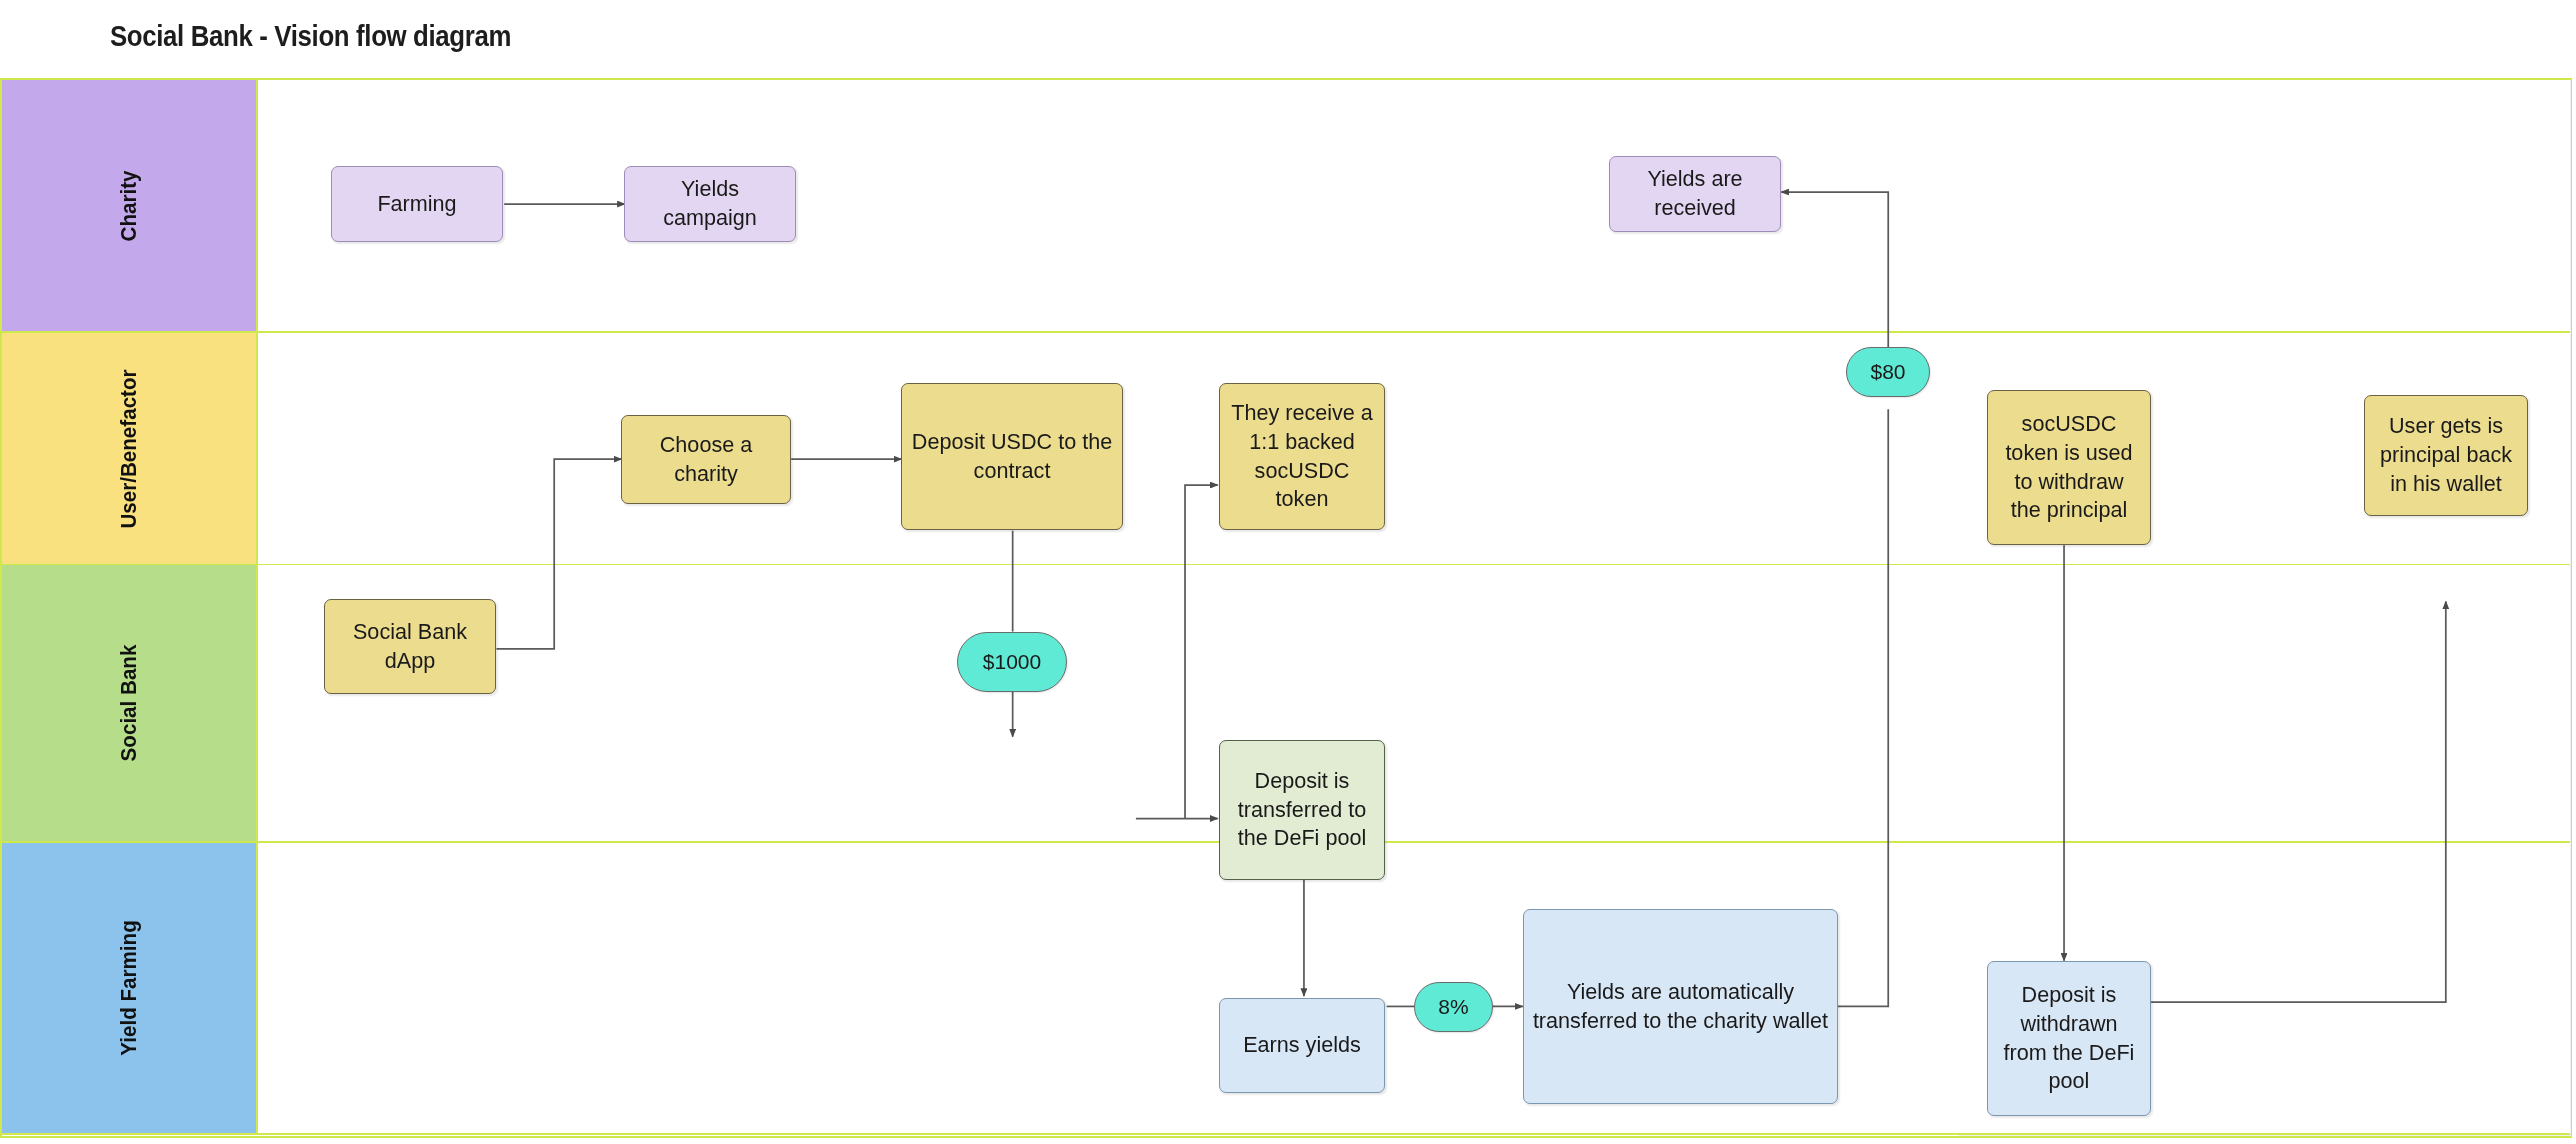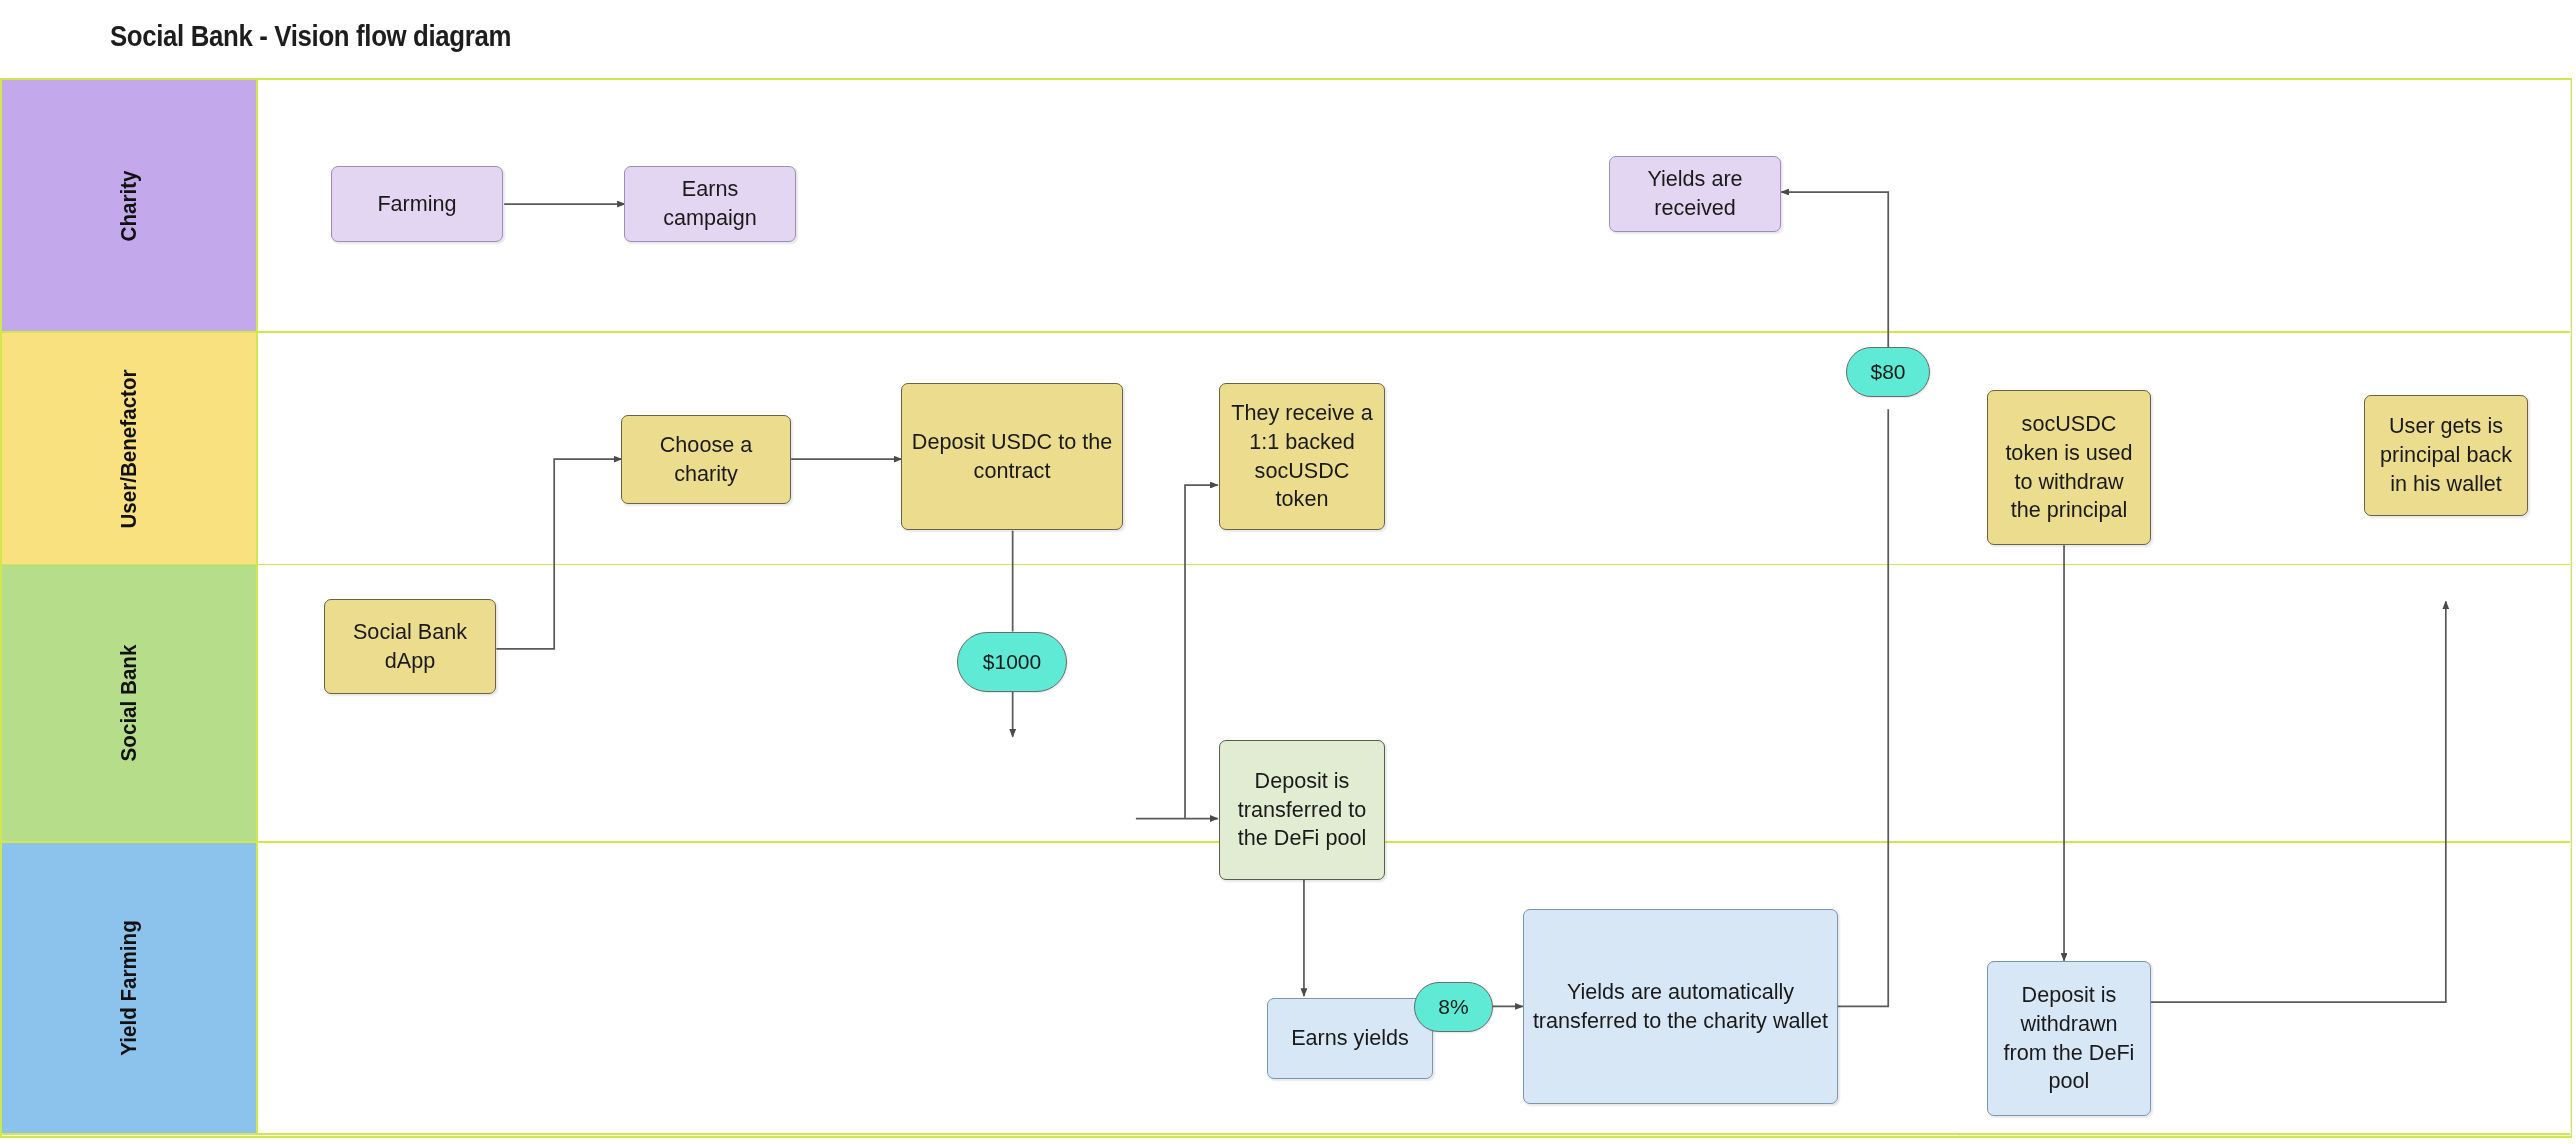--- a/index.html
+++ b/index.html
@@ -221,36 +221,36 @@
         <path d="M2188,312 L2188,130 L2064,130" marker-end="url(#arrow)"></path>
 
         <path d="M2392,540 L2392,1022" marker-end="url(#arrow)"></path>
 
         <path d="M2493,1070 L2835,1070 L2835,605" marker-end="url(#arrow)"></path>
       </g>
     </svg>
 
     <div class="node purple" style="left:329px; top:86px; width:172px; height:76px;">Farming</div>
 
-    <div class="node purple" style="left:622px; top:86px; width:172px; height:76px;">Earns campaign</div>
+    <div class="node purple" style="left:622px; top:86px; width:172px; height:76px;">Yields campaign</div>
 
     <div class="node purple" style="left:1607px; top:76px; width:172px; height:76px;">Yields are received</div>
 
     <div class="node yellow" style="left:322px; top:519px; width:172px; height:95px;">Social Bank dApp</div>
 
     <div class="node yellow" style="left:899px; top:303px; width:222px; height:147px;">Deposit USDC to the contract</div>
 
     <div class="node yellow" style="left:619px; top:335px; width:170px; height:89px;">Choose a charity</div>
 
     <div class="node yellow" style="left:1217px; top:303px; width:166px; height:147px;">They receive a 1:1 backed socUSDC token</div>
 
 
     <div class="node green" style="left:1217px; top:660px; width:166px; height:140px;">Deposit is transferred to the DeFi pool</div>
 
-    <div class="node blue" style="left:1217px; top:918px; width:166px; height:81px;margin-left:48px;">Earns yields</div>
+    <div class="node blue" style="left:1217px; top:918px; width:166px; height:95px;">Earns yields</div>
 
     <div class="node blue" style="left:1521px; top:829px; width:315px; height:195px;">Yields are automatically transferred to the charity wallet</div>
 
     <div class="node yellow" style="left:1985px; top:310px; width:164px; height:155px;">socUSDC token is used to withdraw the principal</div>
 
     <div class="node yellow" style="left:2362px; top:315px; width:164px; height:121px;">User gets is principal back in his wallet</div>
 
     <div class="node blue" style="left:1985px; top:881px; width:164px; height:155px;">Deposit is withdrawn from the DeFi pool</div>
 
     <div class="pill" style="left:955px; top:552px; width:110px; height:60px;">$1000</div>

